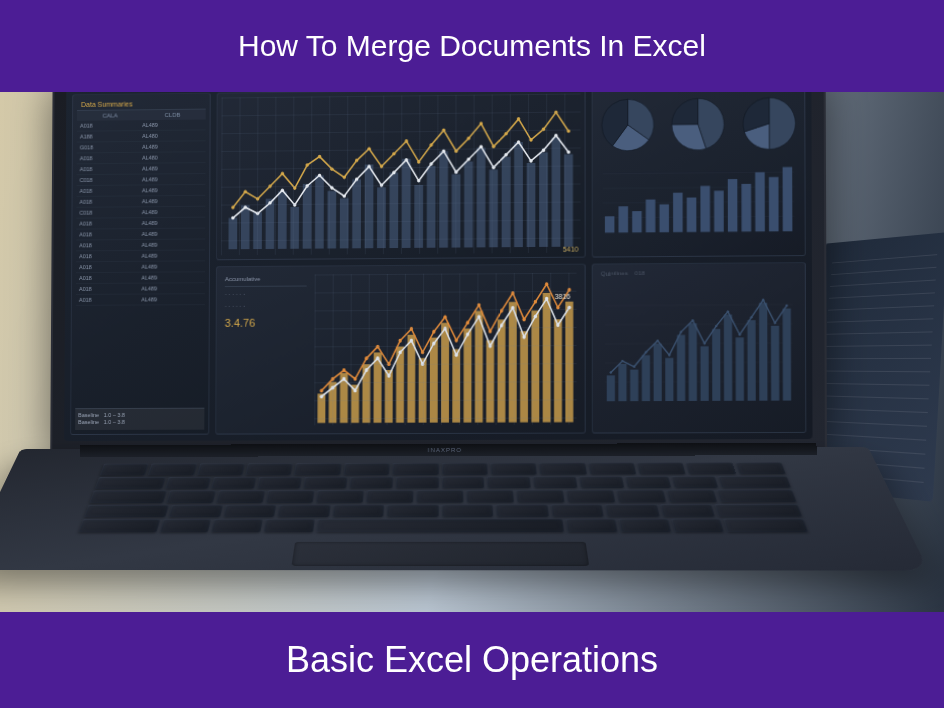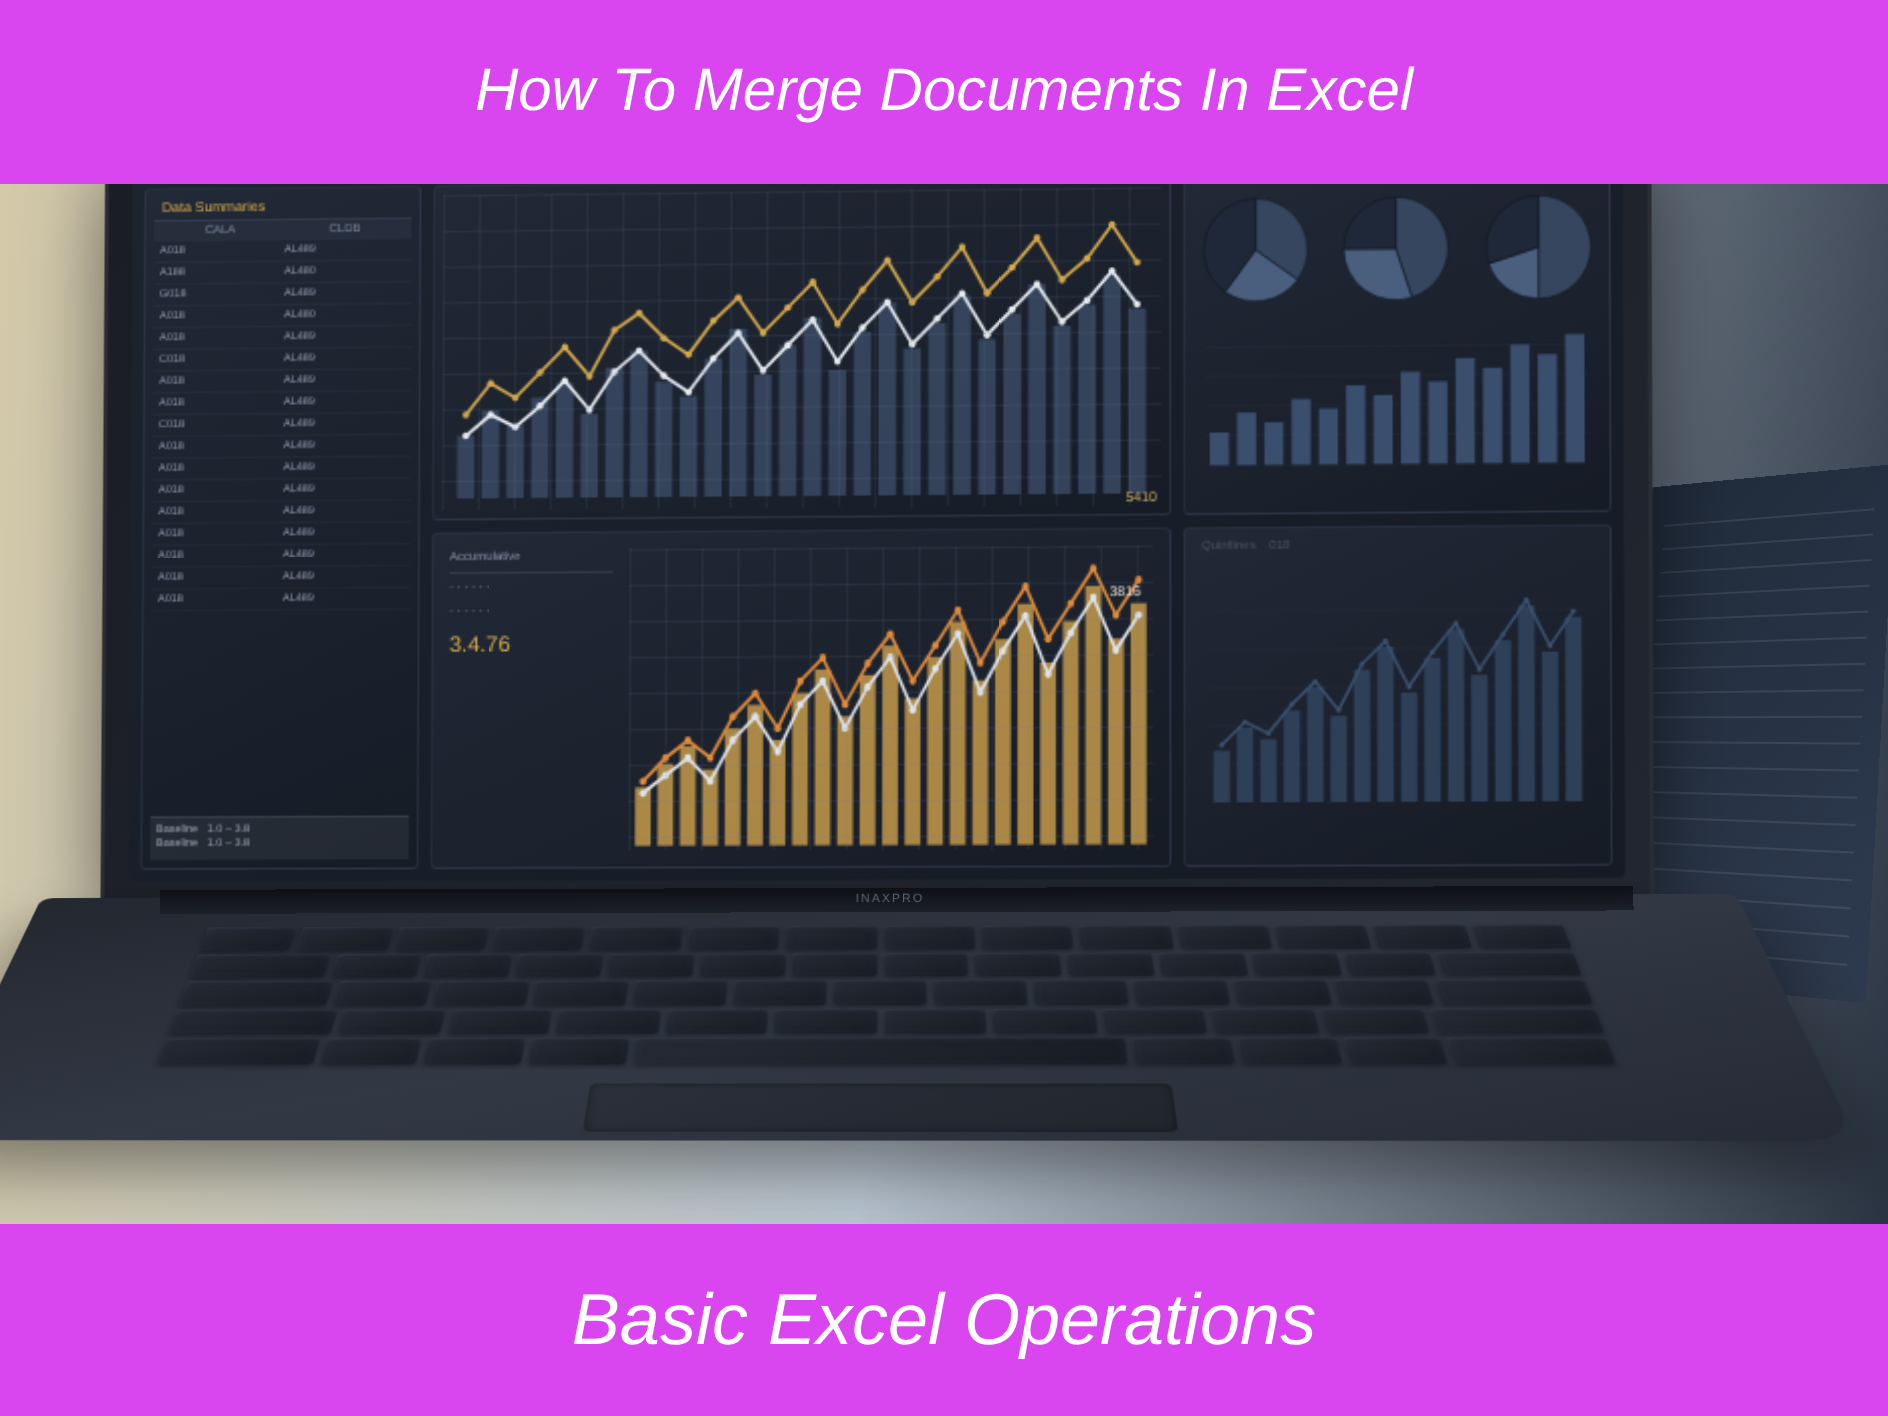--- a/index.html
+++ b/index.html
@@ -5,28 +5,27 @@
     * { margin: 0; padding: 0; box-sizing: border-box; }
     body {
       width: 944px;
       height: 708px;
       font-family: 'Segoe UI', Arial, sans-serif;
       background: #c4b896;
       overflow: hidden;
       position: relative;
     }
     .banner {
-      background: #d946ef;
+      background: #4c1d95;
       color: #fff;
       text-align: center;
       display: flex;
       align-items: center;
       justify-content: center;
       width: 100%;
-      font-style: italic;
     }
     .banner-top {
       height: 92px;
       font-size: 30px;
       font-weight: 400;
     }
     .banner-bottom {
       position: absolute;
       bottom: 0;
       left: 0;

